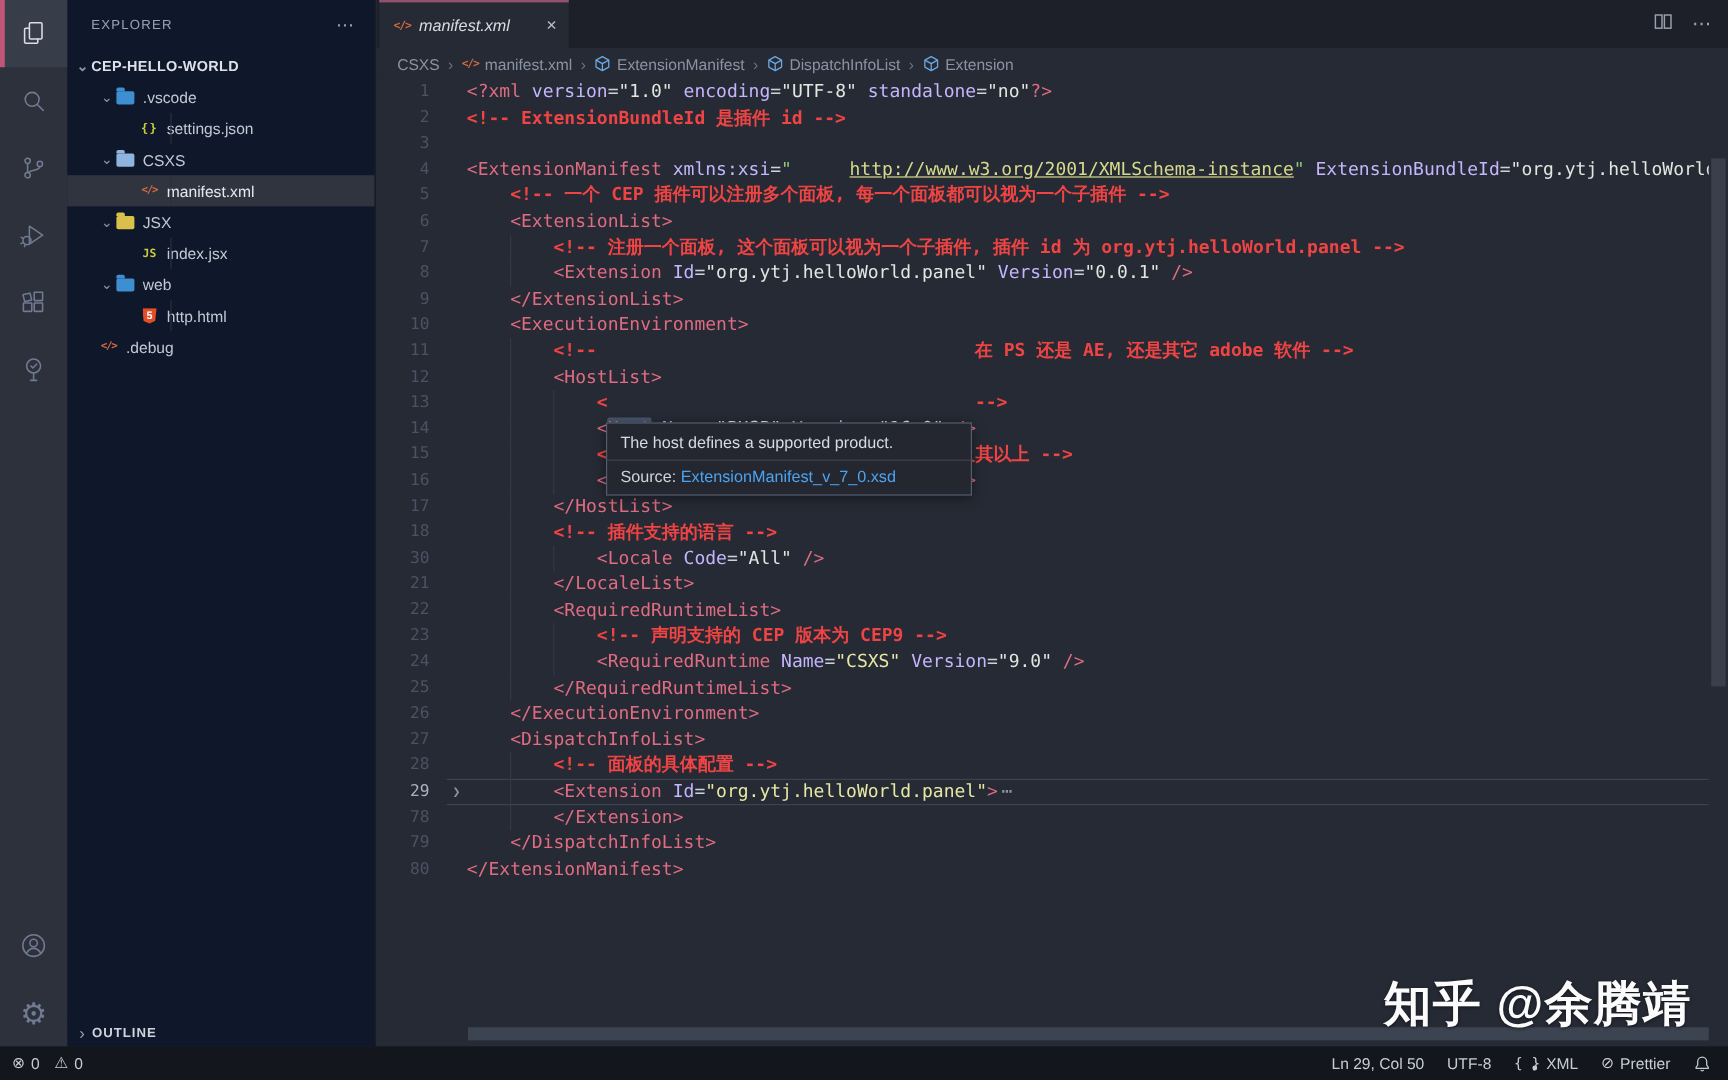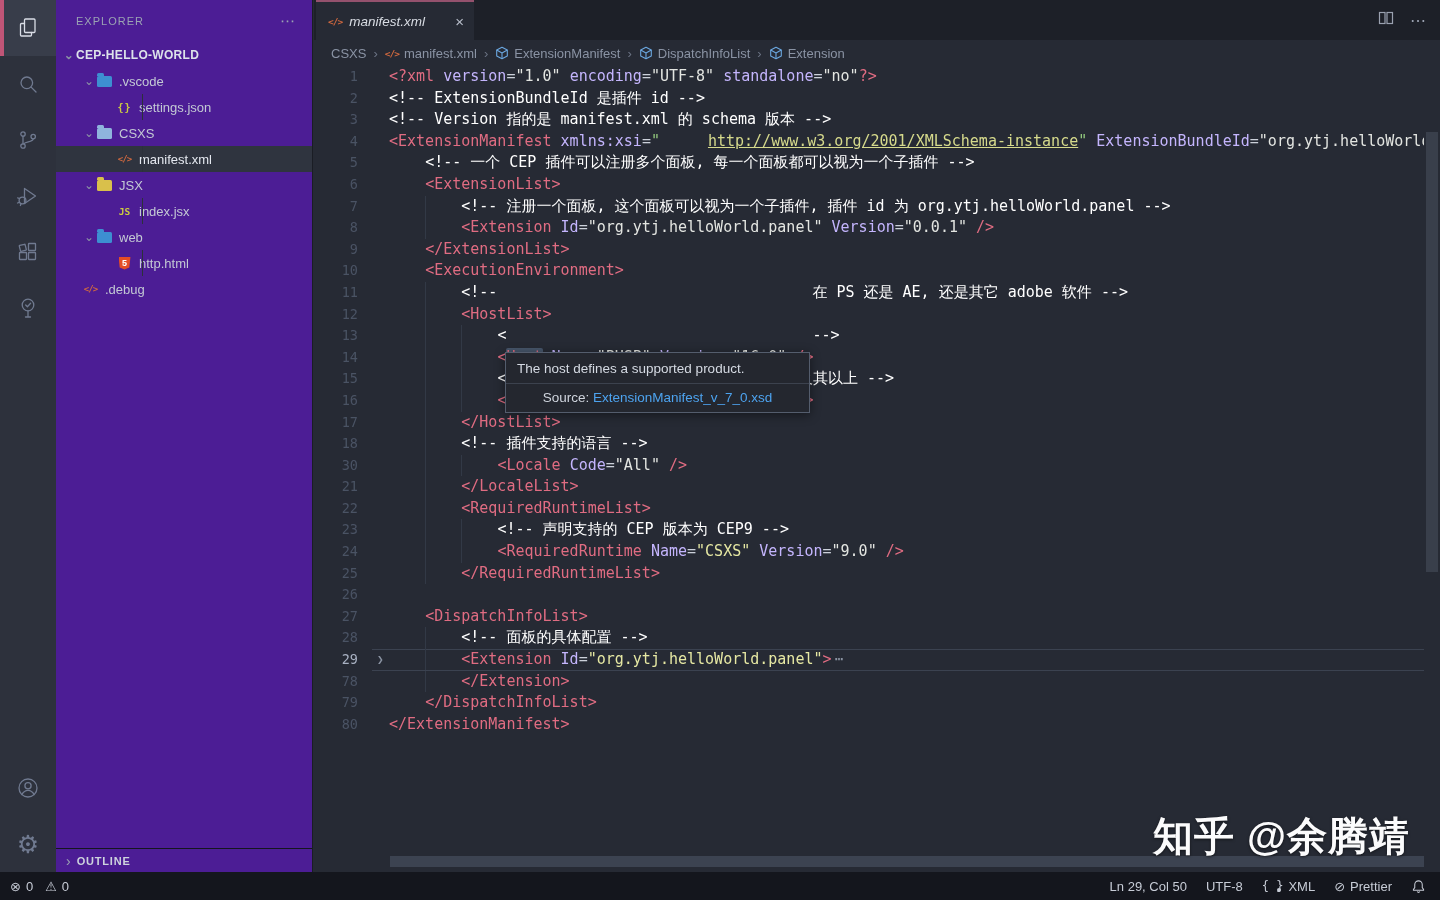--- a/index.html
+++ b/index.html
@@ -12,21 +12,21 @@
   
   .activitybar { position:absolute; left:0; top:0; width:56px; height:872px; background:#2d313c; z-index:5; display:flex; flex-direction:column; }
   .ab-item { position:relative; width:56px; height:56px; display:flex; align-items:center; justify-content:center; color:#6f7890; }
   .ab-item svg { stroke:#707a90; }
   .ab-item.active { background:#383d4a; }
   .ab-item.active::before { content:""; position:absolute; left:0; top:0; bottom:0; width:4px; background:#c05577; }
   .ab-item.active svg { stroke:#d9dde6; }
   .ab-spacer { flex:1; }
   .ab-gear { font-family:"DejaVu Sans",sans-serif; font-size:25px; color:#707a90; line-height:1; }
   
-  .sidebar { position:absolute; left:56px; top:0; width:257px; height:872px; background:#4c1d95; border-right:1px solid #1a1d24; z-index:4; }
+  .sidebar { position:absolute; left:56px; top:0; width:257px; height:872px; background:#0f172a; border-right:1px solid #1a1d24; z-index:4; }
   .sb-header { height:42px; display:flex; align-items:center; padding:0 16px 0 20px; }
   .sb-title { font-size:11px; letter-spacing:1px; color:#9ba3b3; flex:1; }
   .sb-more { color:#9ba3b3; font-size:15px; letter-spacing:1px; }
   .tree-row { position:relative; height:26px; display:flex; align-items:center; font-size:13px; color:#c3c9d4; }
   .tree-row.root { font-weight:bold; font-size:12px; color:#dde2ea; letter-spacing:.3px; }
   .tree-row.selected { background:#2f343f; color:#e4e8ef; }
   .tree-row .chev { width:14px; text-align:center; color:#8b93a4; font-size:12px; line-height:10px; }
   .tree-guide { position:absolute; left:86px; top:0; bottom:0; width:1px; background:#2c313b; }
   .ficon { display:inline-flex; align-items:center; justify-content:center; width:17px; height:16px; margin-right:6px; flex:none; }
   .folder { width:15px; height:11px; border-radius:1.5px; position:relative; }
@@ -62,33 +62,33 @@
   .code { position:relative; white-space:pre; color:#ccd1da; }
   .guide { position:absolute; top:0; bottom:0; width:1px; background:#323946; }
   .cl.cur .ln { color:#a8b1c2; }
   .cl.cur::before, .cl.cur::after { content:""; position:absolute; left:58px; right:0; top:0; height:0; border-top:1px solid #3b4250; }
   .cl.cur::after { top:auto; bottom:0; }
   .tk-t { color:#e06c82; } 
   .tk-a { color:#c4b5fd; } 
   .tk-p { color:#ccd1da; } 
   .tk-v { color:#e3e5e1; } 
   .tk-y { color:#e6e8a3; } 
-  .tk-c { color:#ffffff; } 
+  .tk-c { color:#ef4444;font-weight:bold; } 
   .tk-u { color:#d6da8c; text-decoration:underline;margin-left:48px; } 
   .tk-q { color:#93c97e; }
   .tk-f { color:#8a93a2; margin-left:3px; }
   .tk-h { color:#e06c82; background:#47566b; border-radius:2px; }
   .gap { display:inline-block; }
   
   .hover-tip { position:absolute; left:191px; top:286px; width:305px; background:#24272f;
     border:1px solid #545d6d; box-shadow:0 2px 10px rgba(0,0,0,.45); z-index:6;
     font-size:13.5px; color:#d5dae3; padding:8px 11px 7px; }
   .hover-div { height:1px; background:#3c424e; margin:7px -11px 6px; }
   .hover-src a { color:#4da3ef; text-decoration:none; }
-  .hover-src { color:#cfd4dd;text-align:center; }
+  .hover-src { color:#cfd4dd; }
   
   .vsb { position:absolute; right:2px; top:66px; width:12px; height:440px; background:#3d4350; opacity:.85; }
   .hsb { position:absolute; left:76px; top:790px; width:1034px; height:11px; background:#3f4654; opacity:.9; }
   
   .statusbar { position:absolute; left:0; right:0; bottom:0; height:28px; background:#14161d;
     display:flex; align-items:center; font-size:13px; color:#c7ccd6; padding:0 14px 0 10px; z-index:7; }
   .st-left { display:flex; gap:12px; align-items:center; }
   .st-right { margin-left:auto; display:flex; gap:19px; align-items:center; }
   .st-item { display:flex; align-items:center; gap:5px; }
   .st-glyph { font-family:"DejaVu Sans",sans-serif; font-size:13px; }
@@ -312,21 +312,20 @@
           <div class="cl">
             <div class="ln">1</div>
             <div class="code"><span class="tk-t">&lt;?xml </span><span class="tk-a">version</span><span class="tk-p">=</span><span class="tk-v">"1.0"</span><span class="tk-p"> </span><span class="tk-a">encoding</span><span class="tk-p">=</span><span class="tk-v">"UTF-8"</span><span class="tk-p"> </span><span class="tk-a">standalone</span><span class="tk-p">=</span><span class="tk-v">"no"</span><span class="tk-t">?&gt;</span></div>
           </div>
           <div class="cl">
             <div class="ln">2</div>
             <div class="code"><span class="tk-c">&lt;!-- ExtensionBundleId 是插件 id --&gt;</span></div>
           </div>
           <div class="cl">
             <div class="ln">3</div>
-            <div class="code"><span class="tk-c">&lt;!-- Version 指的是 manifest.xml 的 schema 版本 --&gt;</span></div>
           </div>
           <div class="cl">
             <div class="ln">4</div>
             <div class="code"><span class="tk-t">&lt;ExtensionManifest </span><span class="tk-a">xmlns:xsi</span><span class="tk-p">=</span><span class="tk-q">"</span><span class="tk-u">http://www.w3.org/2001/XMLSchema-instance</span><span class="tk-q">"</span><span class="tk-p"> </span><span class="tk-a">ExtensionBundleId</span><span class="tk-p">=</span><span class="tk-v">"org.ytj.helloWorld"</span><span class="tk-p"> </span><span class="tk-a">Extensio</span></div>
           </div>
           <div class="cl">
             <div class="ln">5</div>
             <div class="code"><span class="tk-p">    </span><span class="tk-c">&lt;!-- 一个 CEP 插件可以注册多个面板, 每一个面板都可以视为一个子插件 --&gt;</span></div>
           </div>
           <div class="cl">
@@ -400,20 +399,21 @@
           <div class="cl">
             <div class="ln">24</div>
             <div class="code"><span class="guide" style="left: 36.124px;"></span><span class="guide" style="left: 72.248px;"></span><span class="tk-p">            </span><span class="tk-t">&lt;RequiredRuntime </span><span class="tk-a">Name</span><span class="tk-p">=</span><span class="tk-y">"CSXS"</span><span class="tk-p"> </span><span class="tk-a">Version</span><span class="tk-p">=</span><span class="tk-v">"9.0"</span><span class="tk-p"> </span><span class="tk-t">/&gt;</span></div>
           </div>
           <div class="cl">
             <div class="ln">25</div>
             <div class="code"><span class="guide" style="left: 36.124px;"></span><span class="tk-p">        </span><span class="tk-t">&lt;/RequiredRuntimeList&gt;</span></div>
           </div>
           <div class="cl">
             <div class="ln">26</div>
+            <div class="code"><span class="tk-p">    </span><span class="tk-t">&lt;/ExecutionEnvironment&gt;</span></div>
           </div>
           <div class="cl">
             <div class="ln">27</div>
             <div class="code"><span class="tk-p">    </span><span class="tk-t">&lt;DispatchInfoList&gt;</span></div>
           </div>
           <div class="cl">
             <div class="ln">28</div>
             <div class="code"><span class="guide" style="left: 36.124px;"></span><span class="tk-p">        </span><span class="tk-c">&lt;!-- 面板的具体配置 --&gt;</span></div>
           </div>
           <div class="cl cur">

